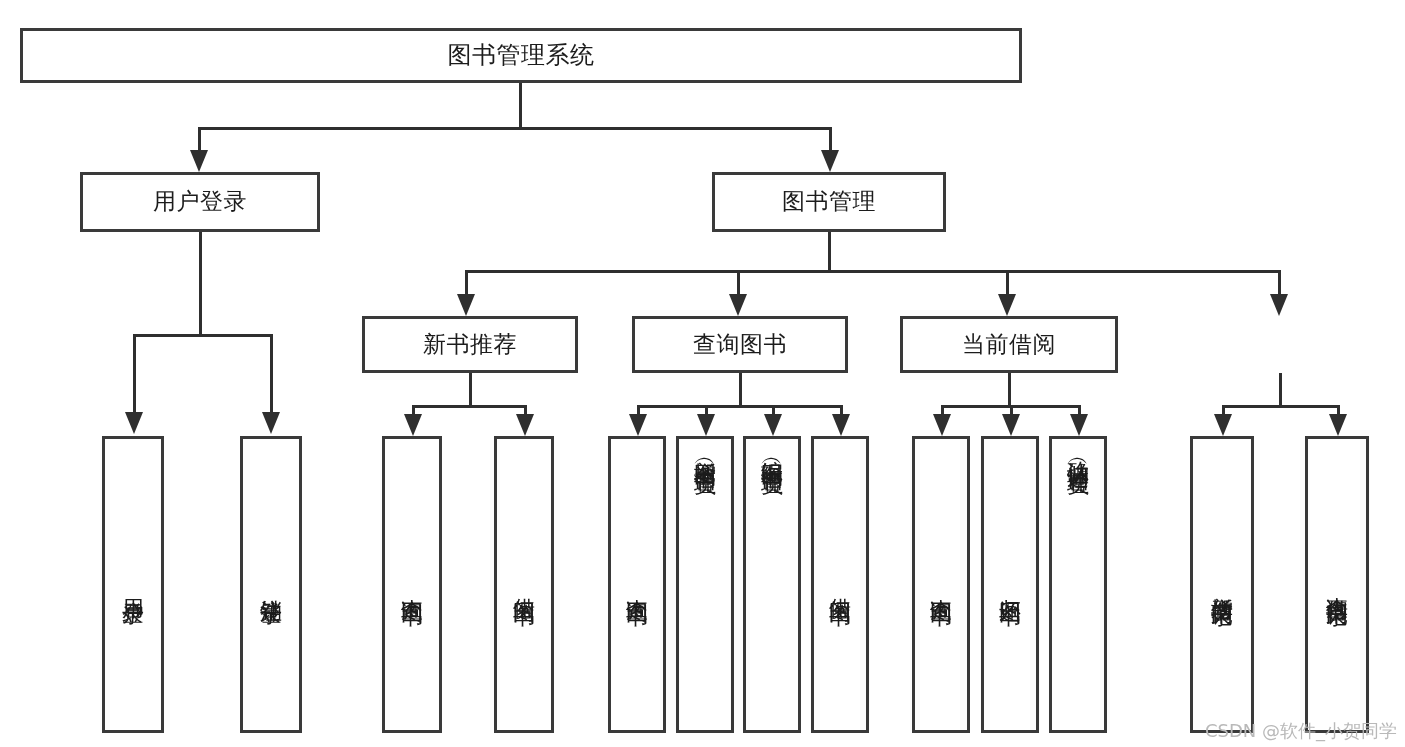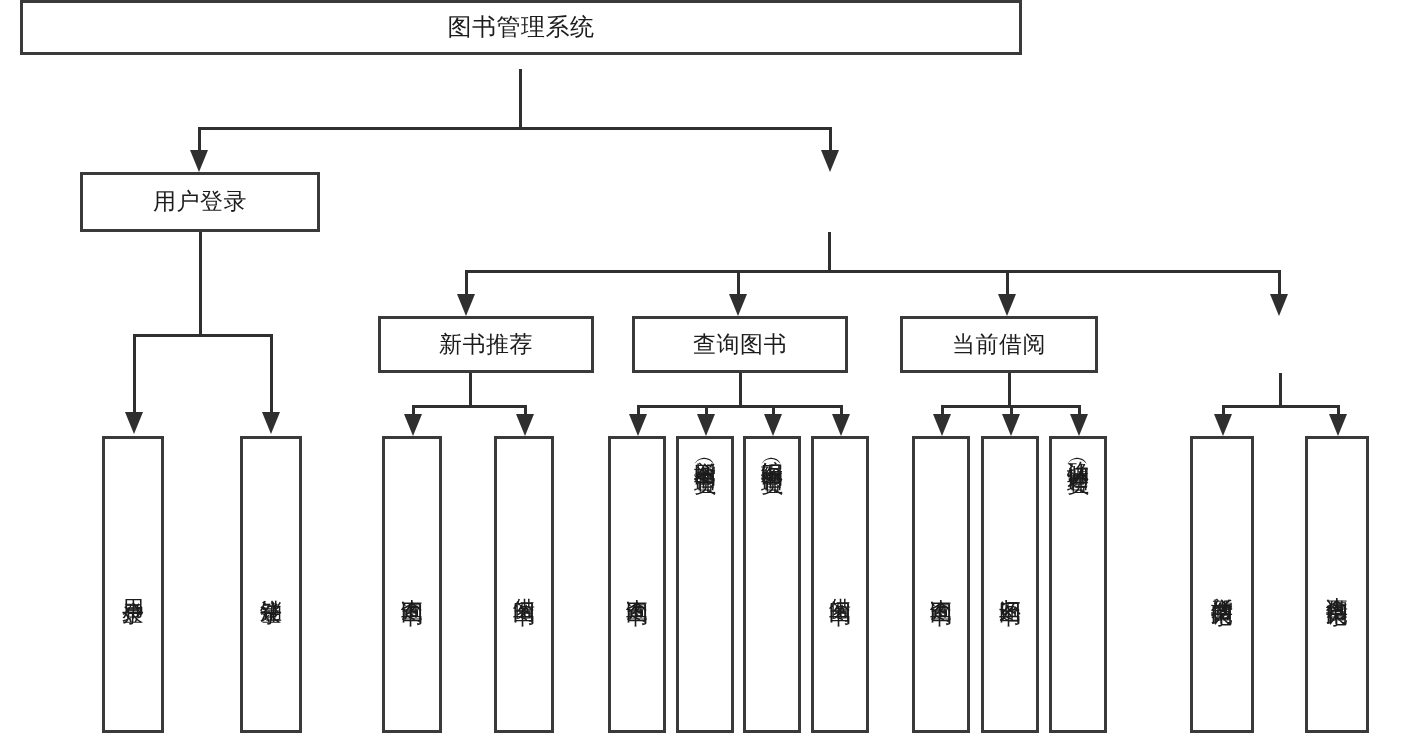--- a/index.html
+++ b/index.html
@@ -86,62 +86,65 @@
     white-space: nowrap;
     z-index: 5;
     font-family: "DejaVu Sans", "Liberation Sans", sans-serif;
   }
 </style>
 </head>
 <body>
 
 <div id="canvas">
 
-  <div class="node horiz root" style="left:20px; top:0; width:1002px; height:55px;">
+  <div class="node horiz root" style="left:20px; top:28px; width:1002px; height:55px;">
     <span class="label">图书管理系统</span>
   </div>
 
   <div class="ln v" style="left:519px; top:69px; height:58px;"></div>
 
   <div class="ln h" style="left:198px; top:127px; width:634px;"></div>
 
   <div class="ln v" style="left:198px; top:127px; height:25px;"></div>
   <div class="arrow" style="left:190px; top:150px;"></div>
   <div class="ln v" style="left:829px; top:127px; height:25px;"></div>
   <div class="arrow" style="left:821px; top:150px;"></div>
 
   <div class="node horiz" style="left:80px; top:172px; width:240px; height:60px;">
     <span class="label">用户登录</span>
+  </div>
+  <div class="node horiz" style="left:712px; top:172px; width:234px; height:60px;">
+    <span class="label">图书管理</span>
   </div>
 
   <div class="ln v" style="left:199px; top:232px; height:104px;"></div>
   <div class="ln h" style="left:133px; top:334px; width:140px;"></div>
   <div class="ln v" style="left:133px; top:334px; height:80px;"></div>
   <div class="arrow" style="left:125px; top:412px;"></div>
   <div class="ln v" style="left:270px; top:334px; height:80px;"></div>
   <div class="arrow" style="left:262px; top:412px;"></div>
 
   <div class="ln v" style="left:828px; top:232px; height:40px;"></div>
   <div class="ln h" style="left:465px; top:270px; width:816px;"></div>
   <div class="ln v" style="left:465px; top:270px; height:28px;"></div>
   <div class="arrow" style="left:457px; top:294px;"></div>
   <div class="ln v" style="left:737px; top:270px; height:28px;"></div>
   <div class="arrow" style="left:729px; top:294px;"></div>
   <div class="ln v" style="left:1006px; top:270px; height:28px;"></div>
   <div class="arrow" style="left:998px; top:294px;"></div>
   <div class="ln v" style="left:1278px; top:270px; height:28px;"></div>
   <div class="arrow" style="left:1270px; top:294px;"></div>
 
-  <div class="node horiz" style="left:378px; top:316px; width:216px; height:57px;">
+  <div class="node horiz" style="left:362px; top:316px; width:216px; height:57px;">
     <span class="label">新书推荐</span>
   </div>
   <div class="node horiz" style="left:632px; top:316px; width:216px; height:57px;">
     <span class="label">查询图书</span>
   </div>
-  <div class="node horiz" style="left:900px; top:316px; width:198px; height:57px;">
+  <div class="node horiz" style="left:900px; top:316px; width:218px; height:57px;">
     <span class="label">当前借阅</span>
   </div>
 
   <div class="ln v" style="left:469px; top:373px; height:34px;"></div>
   <div class="ln h" style="left:412px; top:405px; width:115px;"></div>
   <div class="ln v" style="left:412px; top:405px; height:12px;"></div>
   <div class="arrow" style="left:404px; top:414px;"></div>
   <div class="ln v" style="left:524px; top:405px; height:12px;"></div>
   <div class="arrow" style="left:516px; top:414px;"></div>
 
@@ -209,14 +212,15 @@
     <span class="label">确认归还（管理员）</span>
   </div>
 
   <div class="node vert center" style="left:1190px; top:436px; width:64px; height:297px;">
     <span class="label">新增借阅记录</span>
   </div>
   <div class="node vert center" style="left:1305px; top:436px; width:64px; height:297px;">
     <span class="label">查询借阅记录</span>
   </div>
 
+  <div id="watermark">CSDN @软件_小贺同学</div>
 
 </div>
 
 </body></html>

